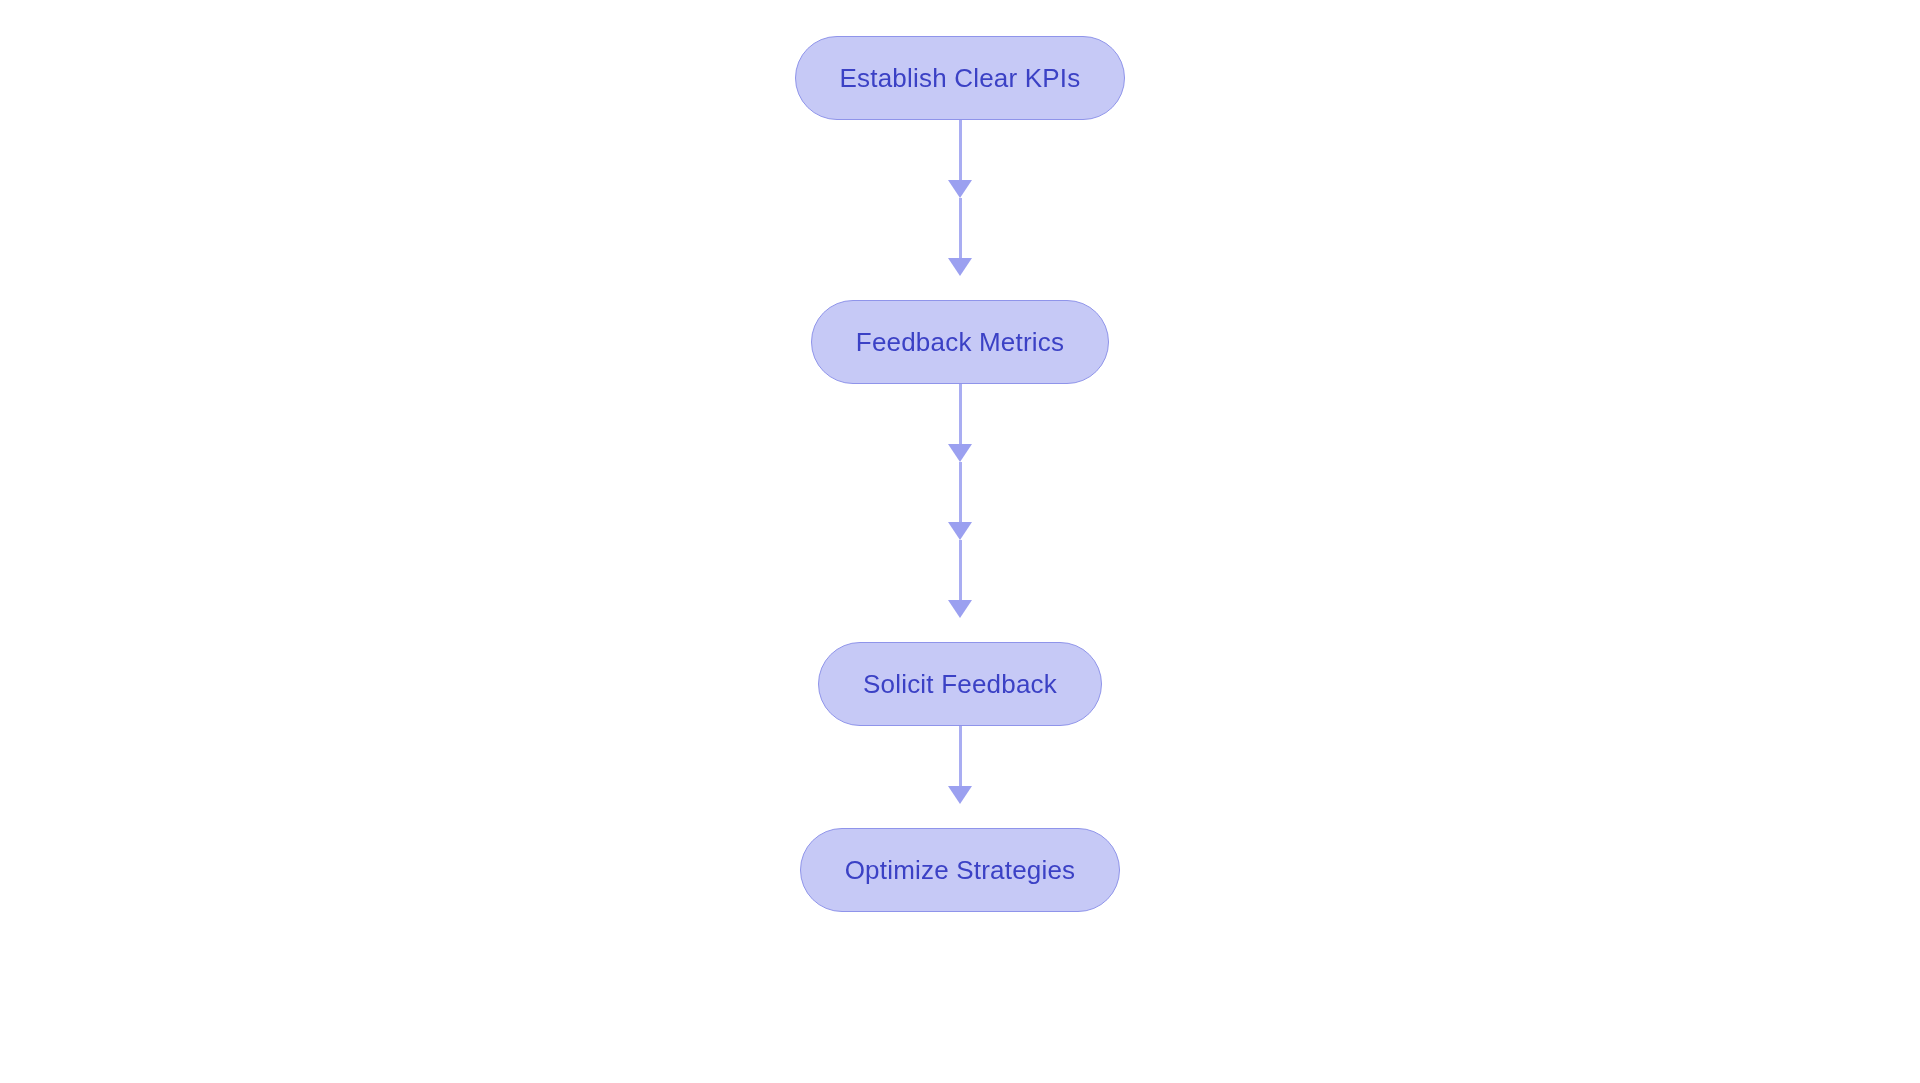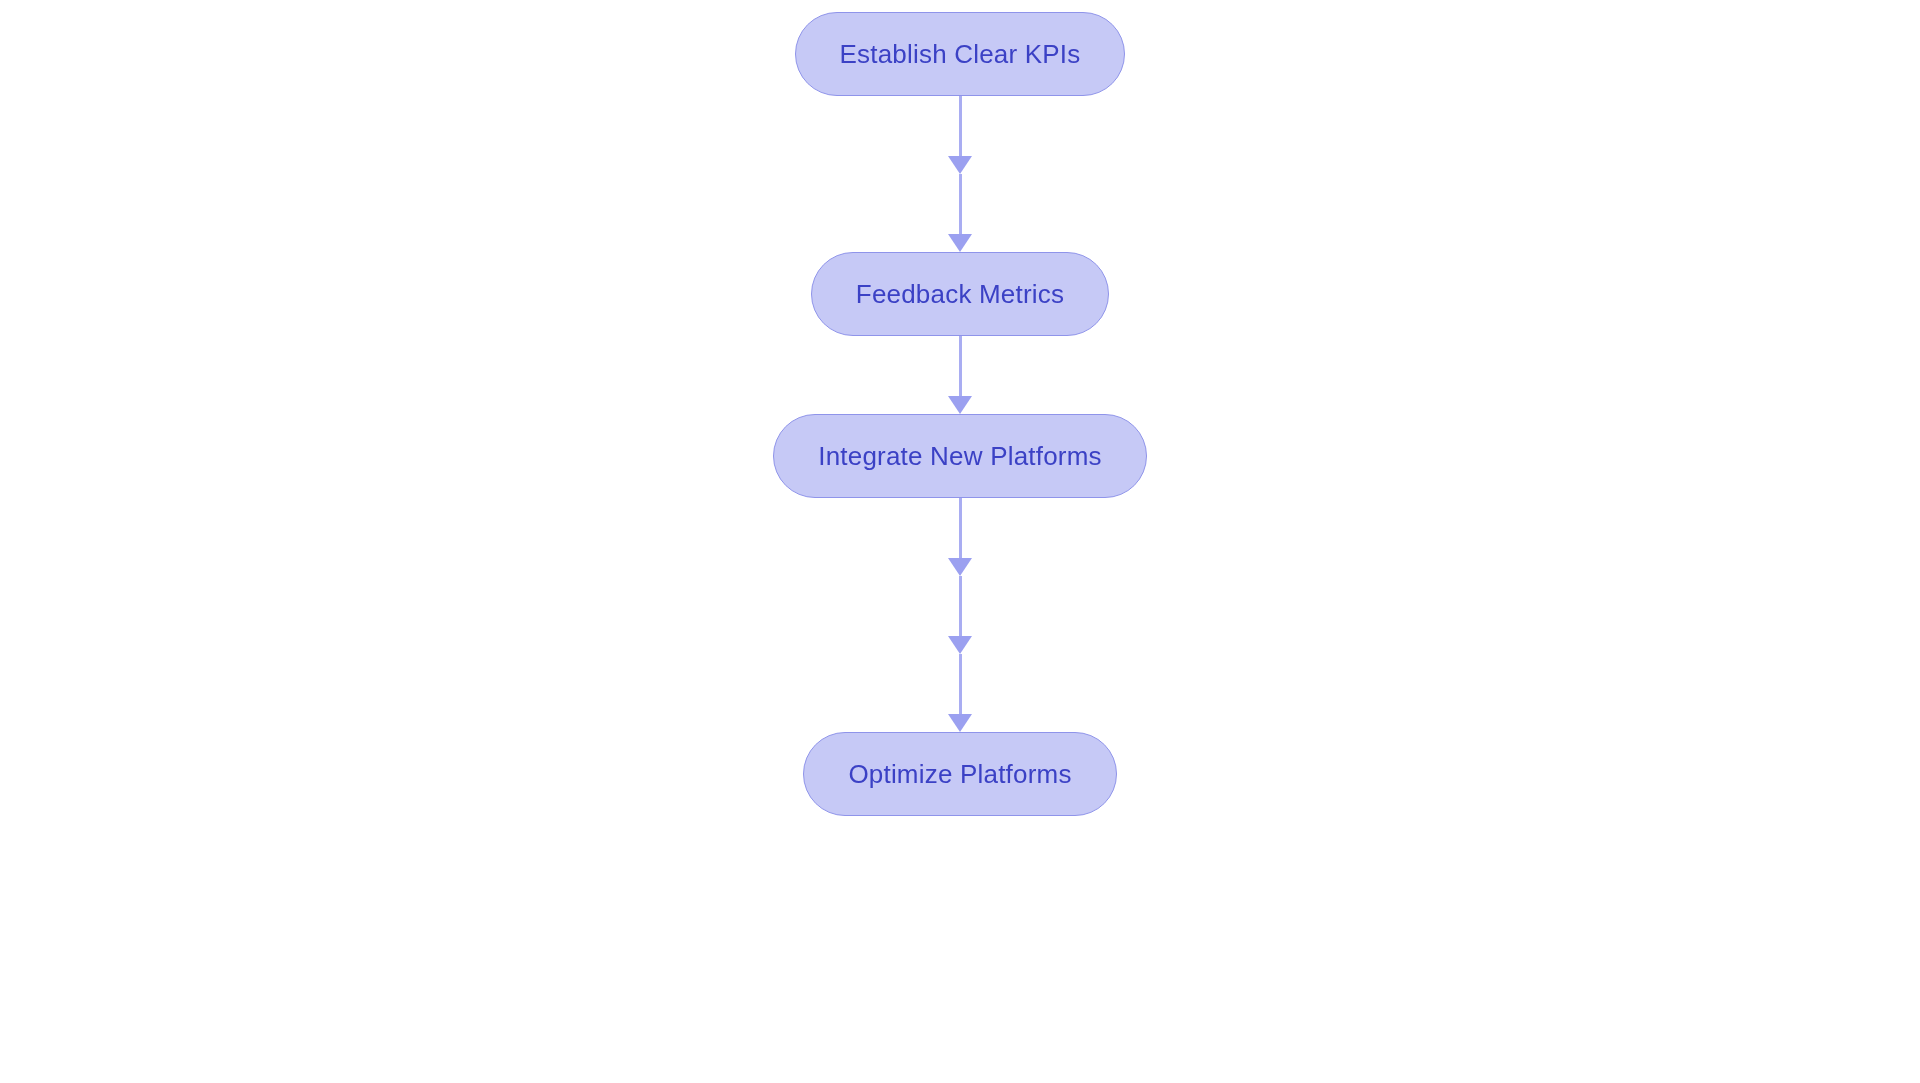--- a/index.html
+++ b/index.html
@@ -29,20 +29,21 @@
     padding: 0 44px;
     background: var(--node-fill, #c6c9f6);
     border: 1px solid var(--node-border, #8f94ea);
     border-radius: 42px;
     color: var(--node-text, #3b41c5);
     font-size: 26px;
     font-weight: 400;
     letter-spacing: 0.2px;
     white-space: nowrap;
     flex: 0 0 auto;
+    margin-top: 24px;
   }
   .flow-arrow {
     height: 78px;
     display: flex;
     flex-direction: column;
     align-items: center;
     flex: 0 0 auto;
   }
   .flow-arrow .shaft {
     width: 3px;
@@ -79,38 +80,38 @@
 
   <div class="flow-node">
     <span>Feedback Metrics</span>
   </div>
 
   <div class="flow-arrow">
     <div class="shaft"></div>
     <div class="head"></div>
   </div>
 
-  <div class="flow-node">
-    <span>Integrate New Platforms</span>
-  </div>
-
-  <div class="flow-arrow">
-    <div class="shaft"></div>
-    <div class="head"></div>
-  </div>
-
 
   <div class="flow-arrow">
     <div class="shaft"></div>
     <div class="head"></div>
   </div>
 
 
   <div class="flow-arrow">
     <div class="shaft"></div>
     <div class="head"></div>
   </div>
 
   <div class="flow-node">
-    <span>Optimize Platforms</span>
+    <span>Solicit Feedback</span>
+  </div>
+
+  <div class="flow-arrow">
+    <div class="shaft"></div>
+    <div class="head"></div>
+  </div>
+
+  <div class="flow-node">
+    <span>Optimize Strategies</span>
   </div>
 
 </div>
 
 </body></html>

